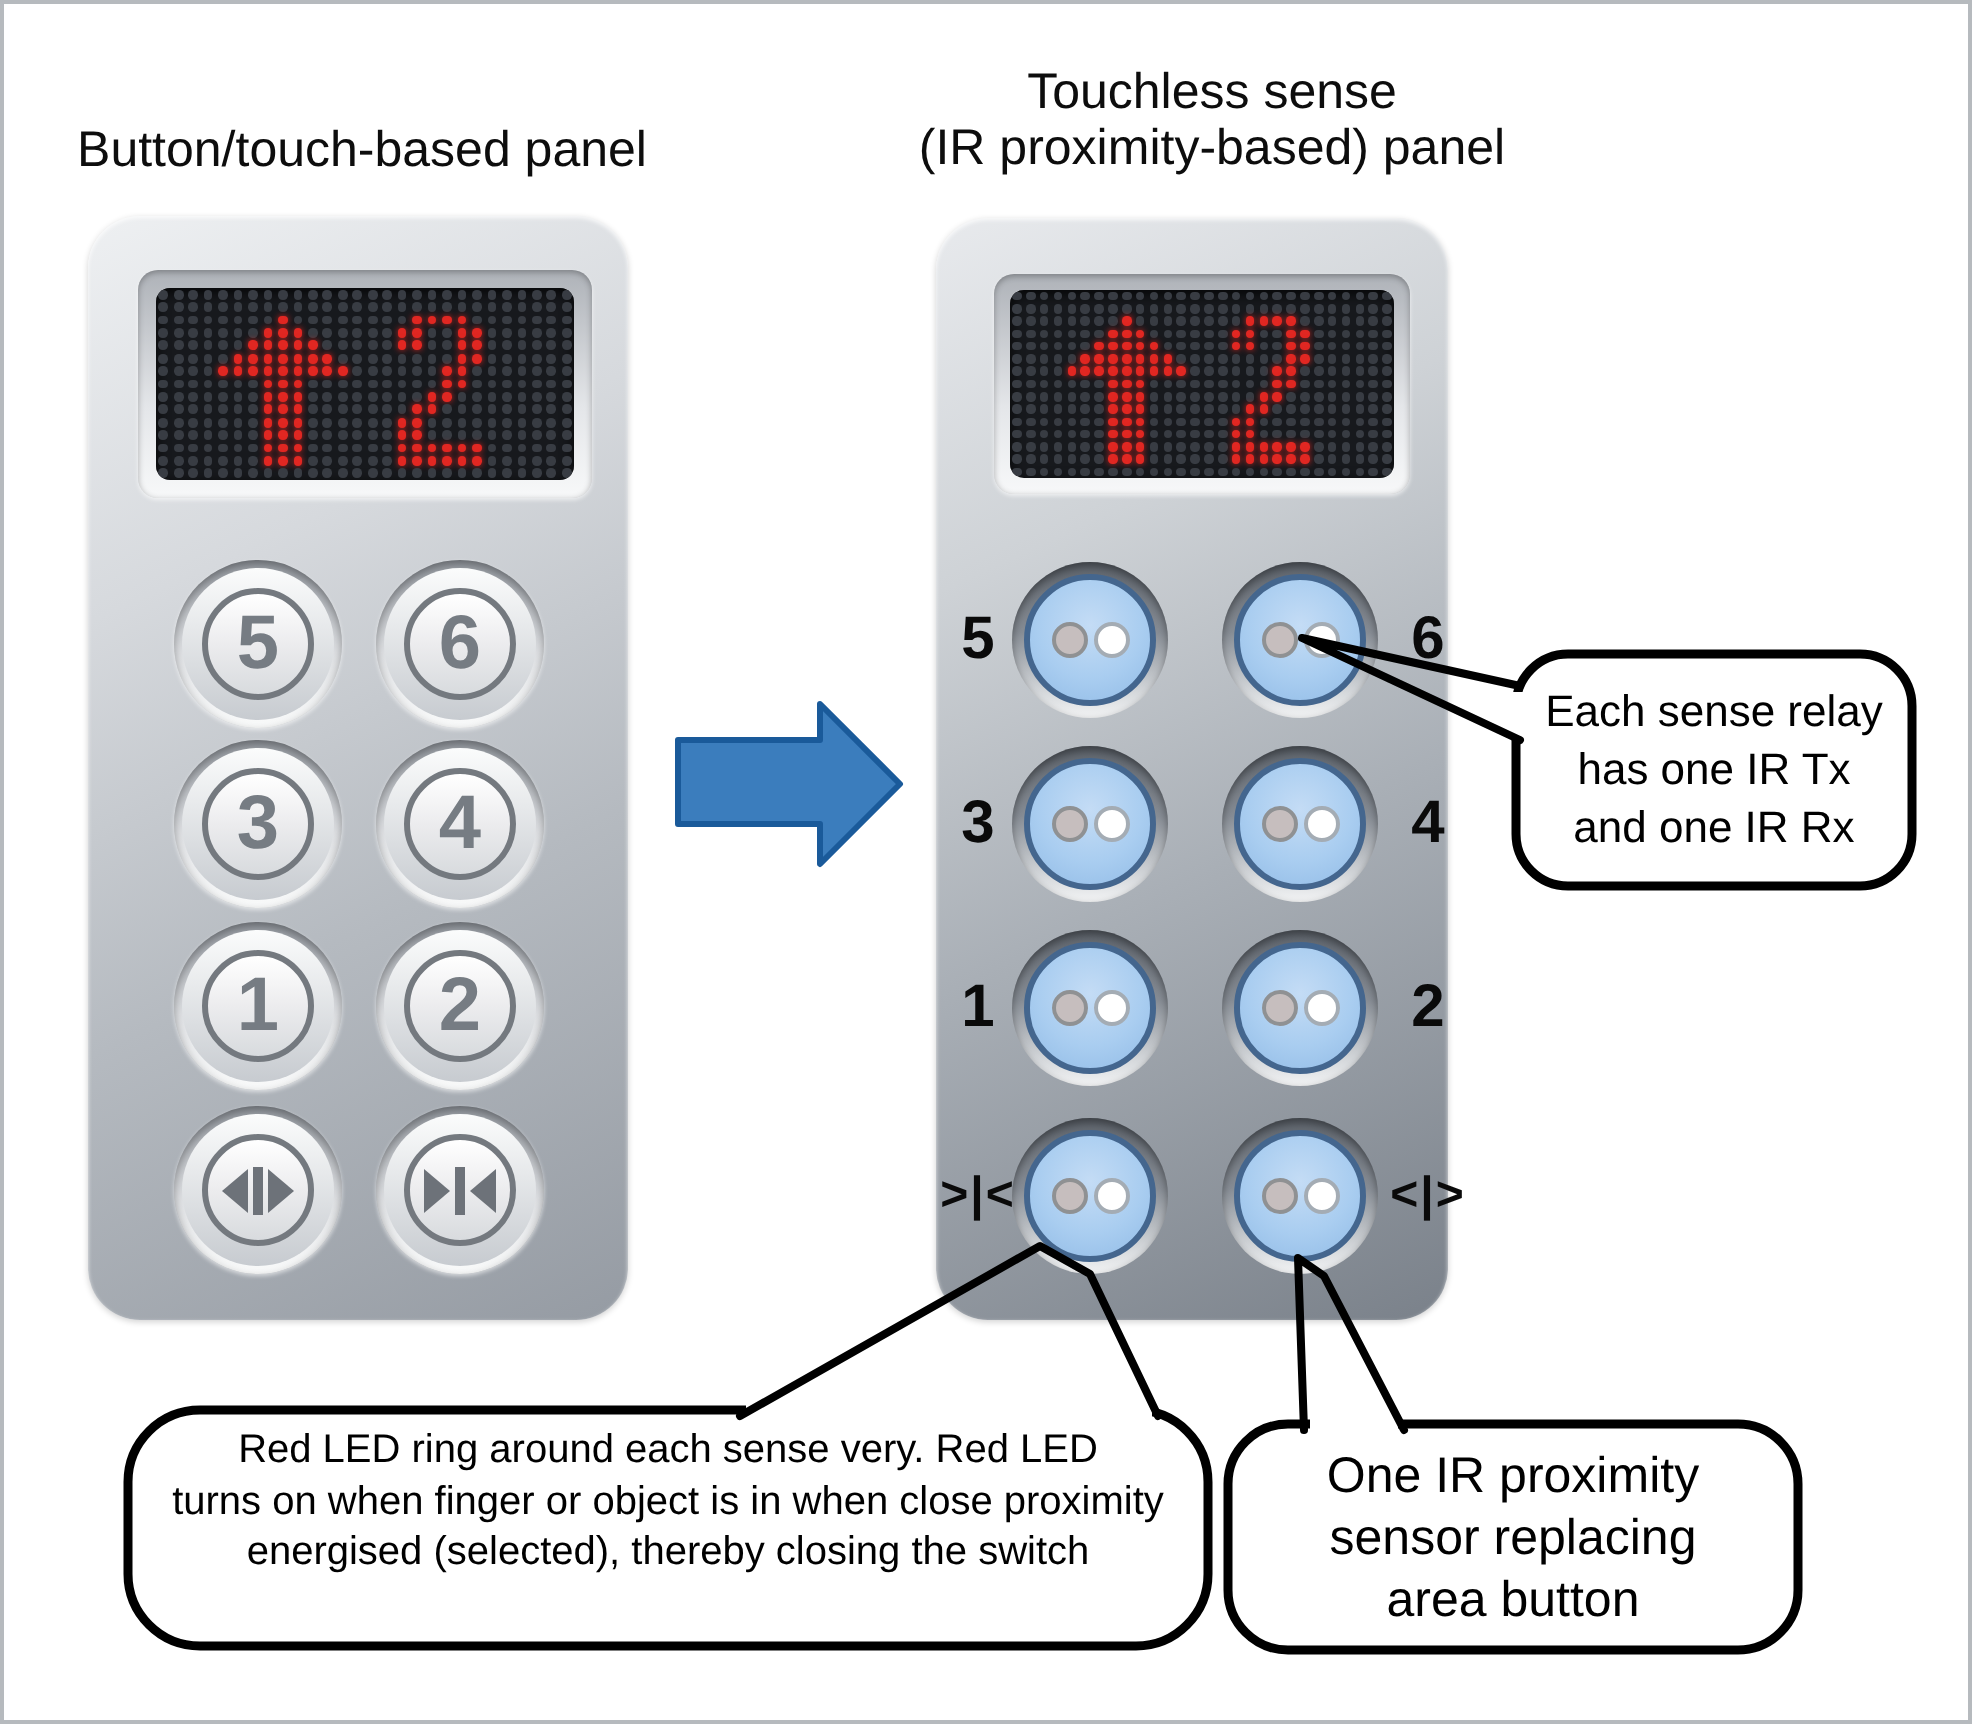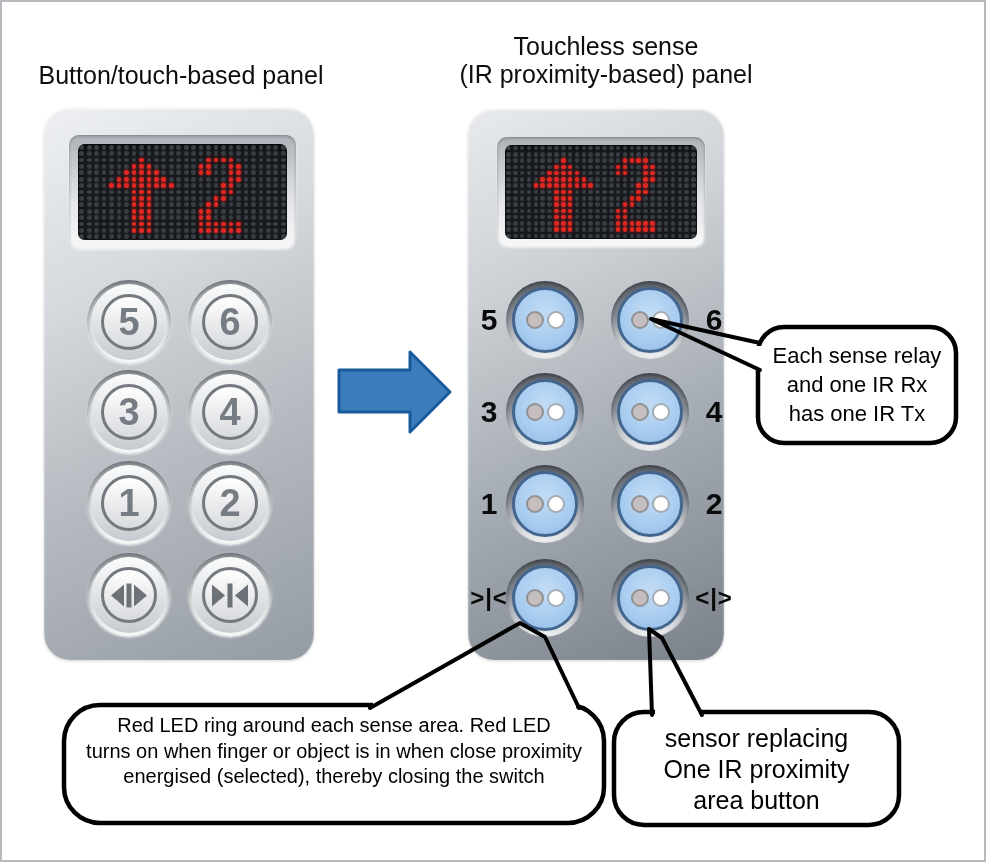--- a/index.html
+++ b/index.html
@@ -1073,27 +1073,27 @@
       <rect x="371" y="700" width="203" height="8" fill="#ffffff"></rect>
       <path d="M368,706 L518,621 L543,635 L577,706" fill="none" stroke="#000000" stroke-width="4" stroke-linejoin="round" stroke-linecap="round"></path>
       <rect x="612" y="710" width="285" height="113" rx="30" ry="30" fill="#ffffff" stroke="#000000" stroke-width="4.5"></rect>
       <rect x="653" y="707" width="44" height="8" fill="#ffffff"></rect>
       <path d="M650,713 L647,627 L660,636 L700,713" fill="none" stroke="#000000" stroke-width="4" stroke-linejoin="round" stroke-linecap="round"></path>
     </svg>
 
   <div id="calloutTexts">
       <div class="callout-text" style="left: 756px; top: 339px; width: 198px; font-size: 22px; line-height: 29px;">
         <div>Each sense relay</div>
+        <div>has one IR Tx</div>
         <div>and one IR Rx</div>
-        <div>has one IR Tx</div>
       </div>
       <div class="callout-text" style="left: 70px; top: 711px; width: 524px; font-size: 20px; line-height: 25.5px;">
-        <div>Red LED ring around each sense area. Red LED</div>
+        <div>Red LED ring around each sense very. Red LED</div>
         <div>turns on when finger or object is in when close proximity</div>
         <div>energised (selected), thereby closing the switch</div>
       </div>
       <div class="callout-text" style="left: 614px; top: 721px; width: 281px; font-size: 25px; line-height: 31px;">
+        <div>One IR proximity</div>
         <div>sensor replacing</div>
-        <div>One IR proximity</div>
         <div>area button</div>
       </div>
     </div>
 </div>
 
 </body></html>

